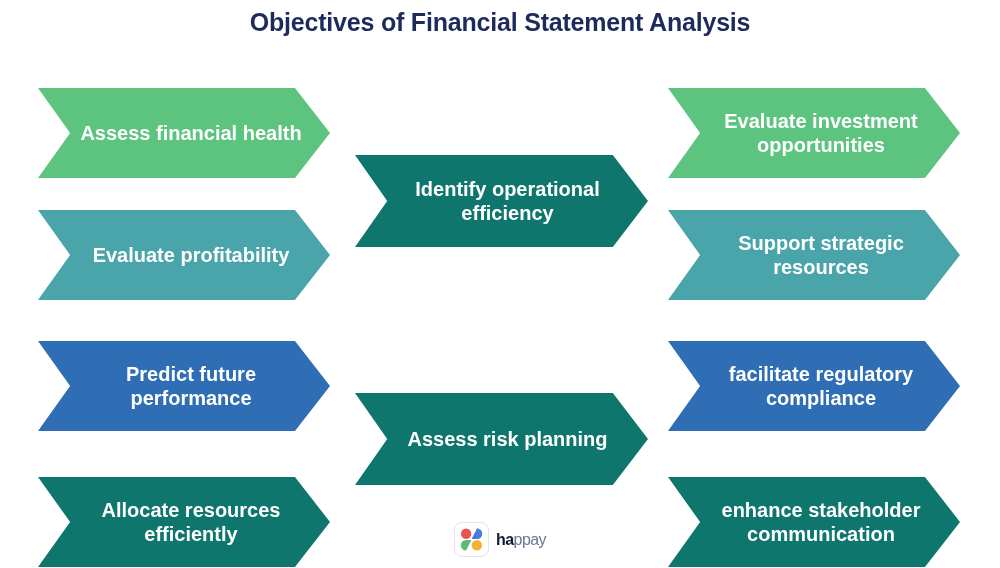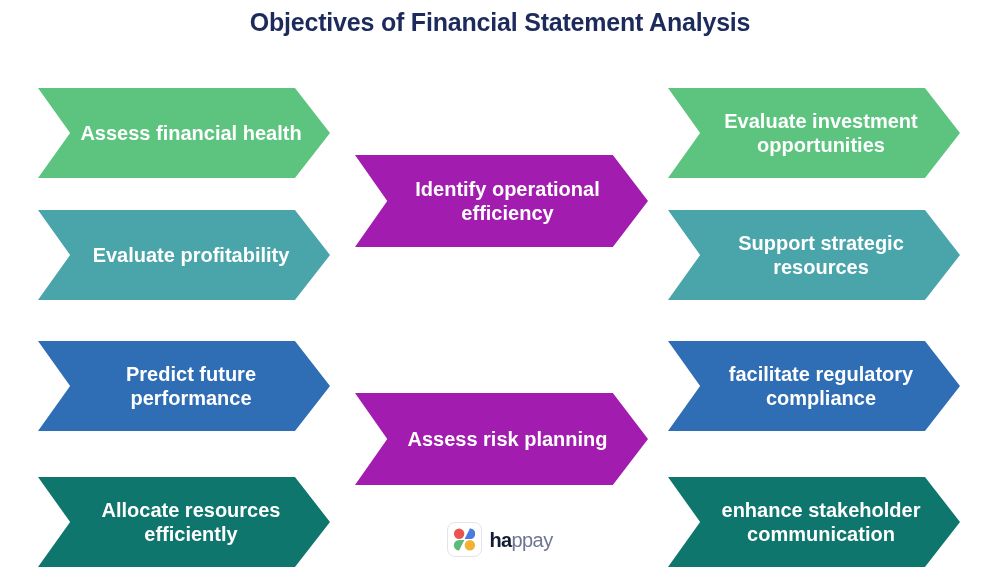--- a/index.html
+++ b/index.html
@@ -70,21 +70,21 @@
   .mid-1 { top: 155px; }
   .mid-2 { top: 393px; }
 
   .col-mid .chev-label { padding: 0 18px 0 30px; }
 
   
   .c-green { background: #5cc47e; }
   .c-teal  { background: #4aa5ab; }
   .c-blue  { background: #2f6db5; }
   .c-slate { background: #0f766e; margin-top: 22px; }
-  .c-navy  { background: #a21caf; }
+  .c-navy  { background: #0f766e; }
 
   
   #logo {
     position: absolute;
     left: 0;
     top: 522px;
     width: 1000px;
     display: flex;
     align-items: center;
     justify-content: center;
@@ -92,21 +92,21 @@
   }
   #logo-mark {
     width: 33px;
     height: 33px;
     border-radius: 8px;
     border: 1px solid #dfe4ef;
     background: #ffffff;
     display: block;
   }
   #logo-word {
-    font-size: 20px;
+    font-size: 16px;
     letter-spacing: -0.6px;
     white-space: nowrap;
     line-height: 1;
   }
   #logo-word .w-bold { font-weight: bold; color: #141b34; }
   #logo-word .w-thin { font-weight: normal; color: #6e7691; }
 </style>
 </head>
 <body>
 

